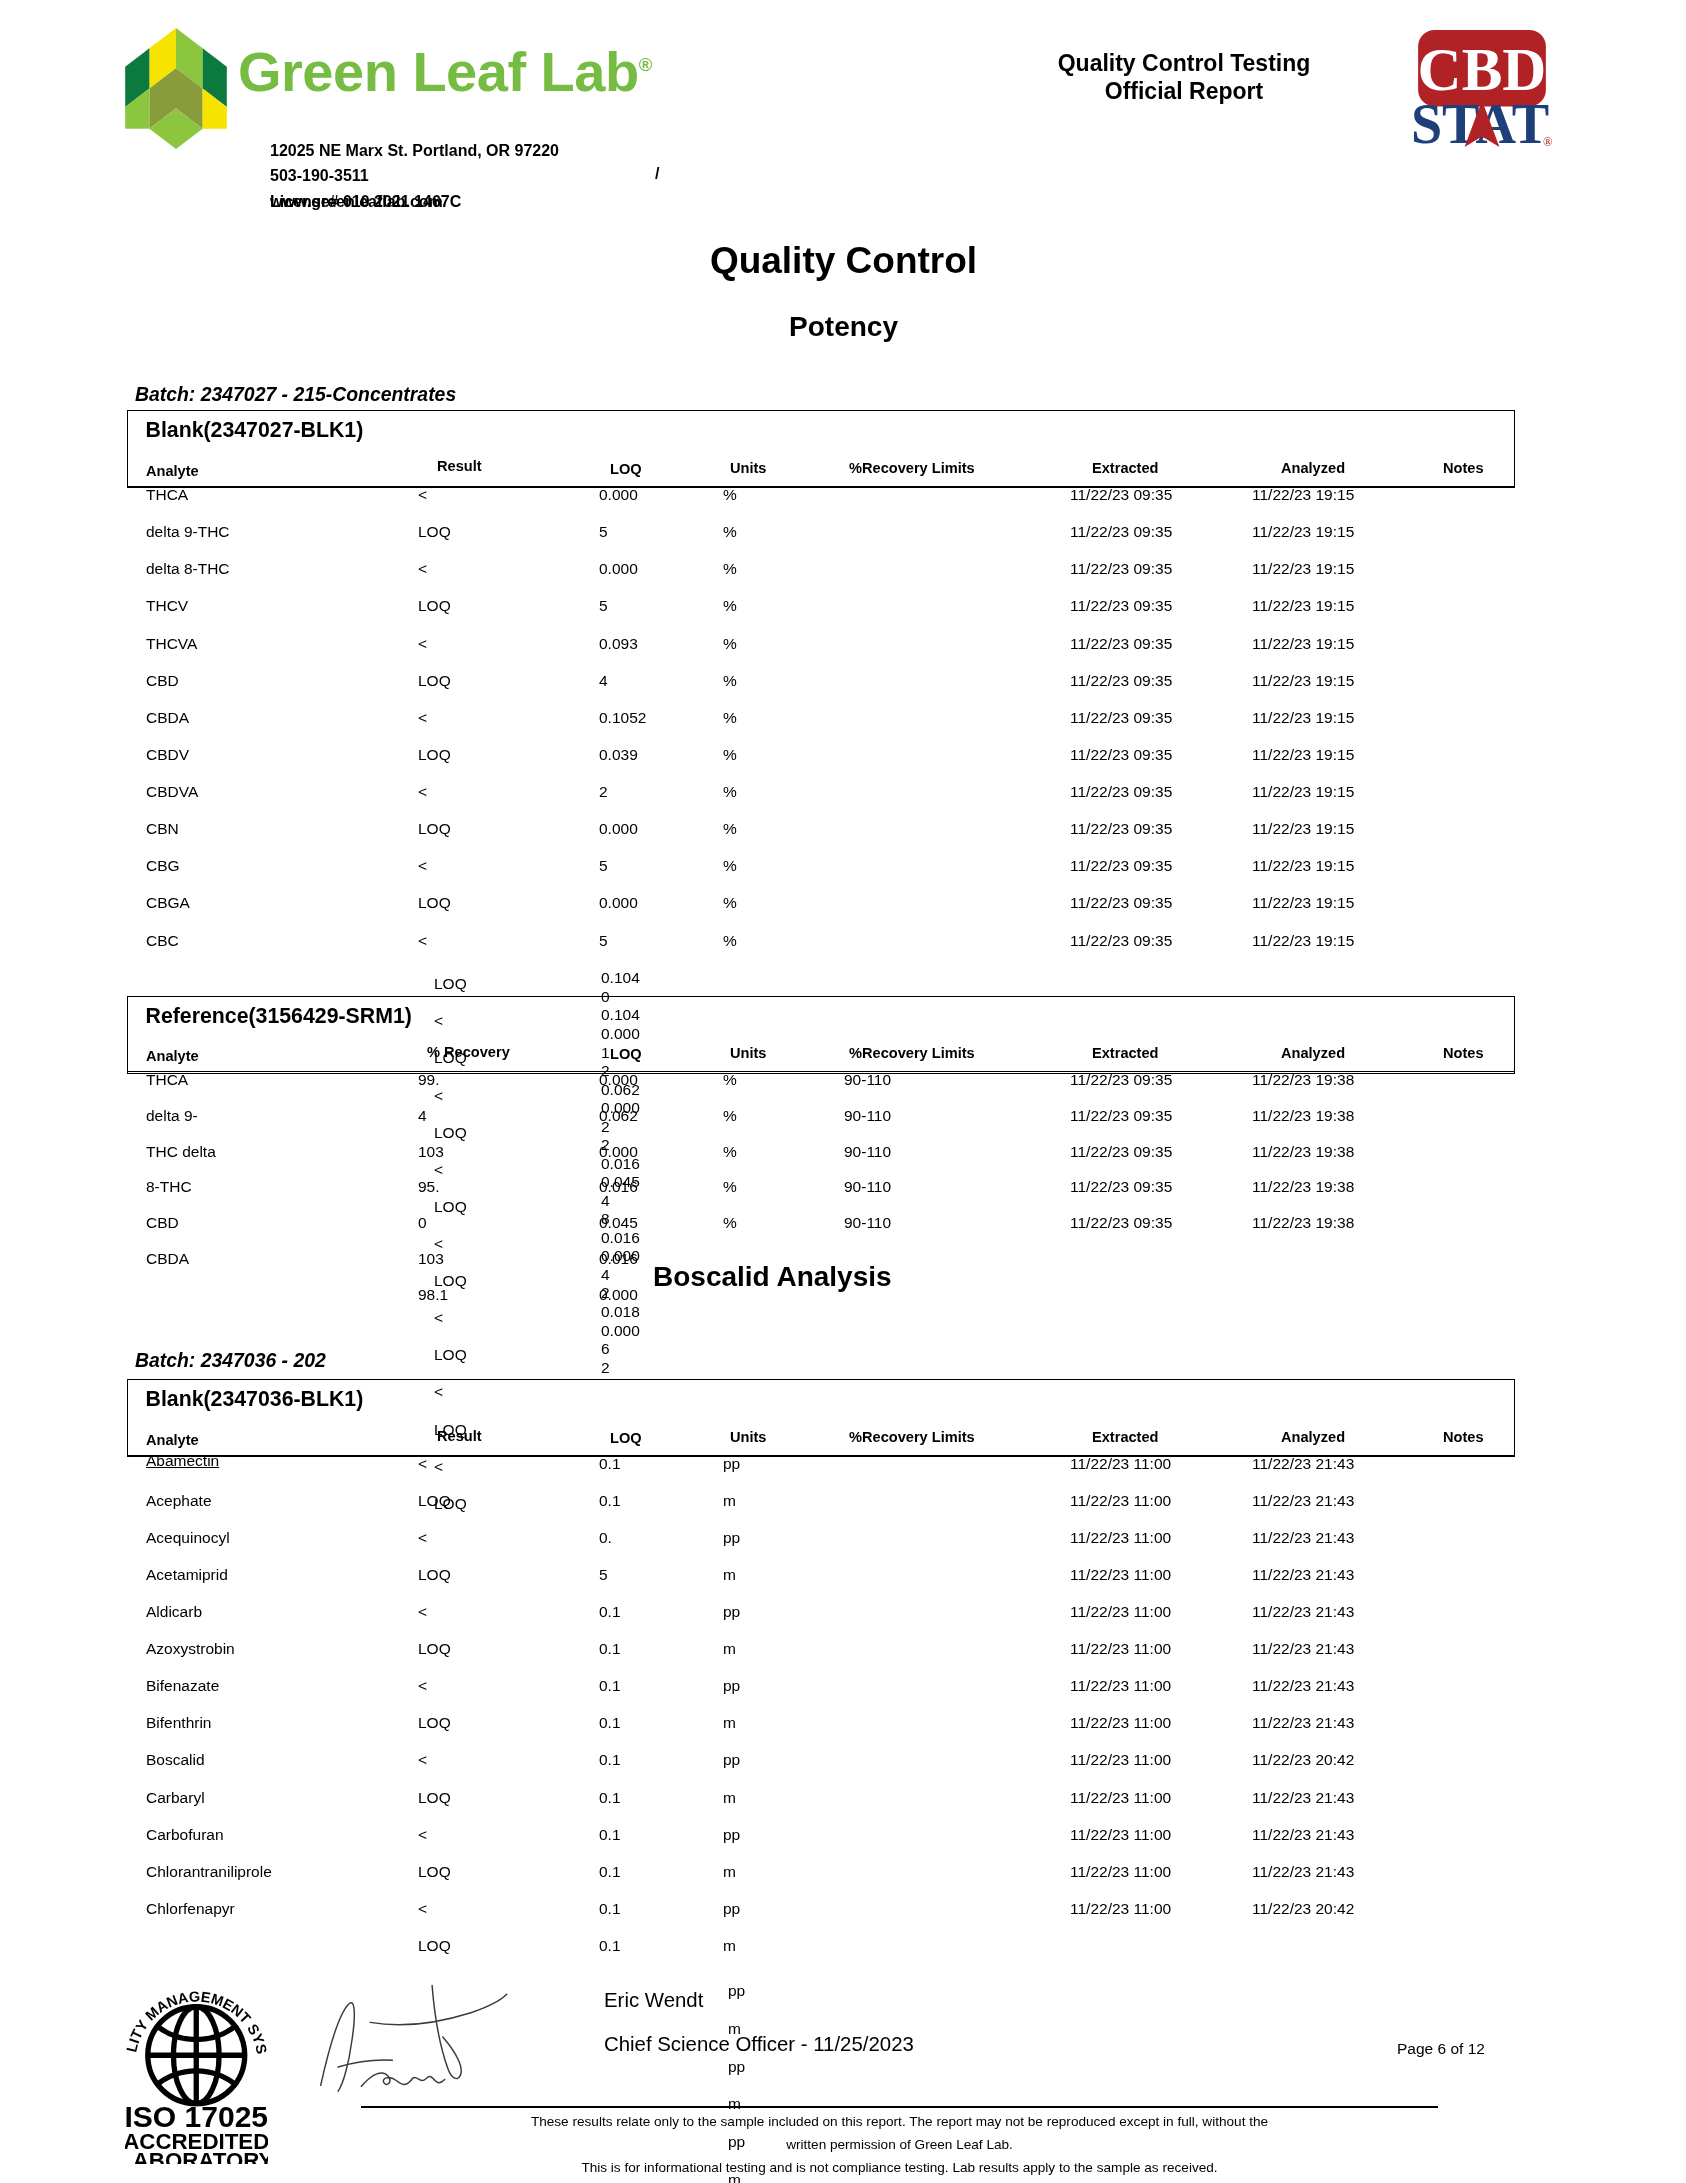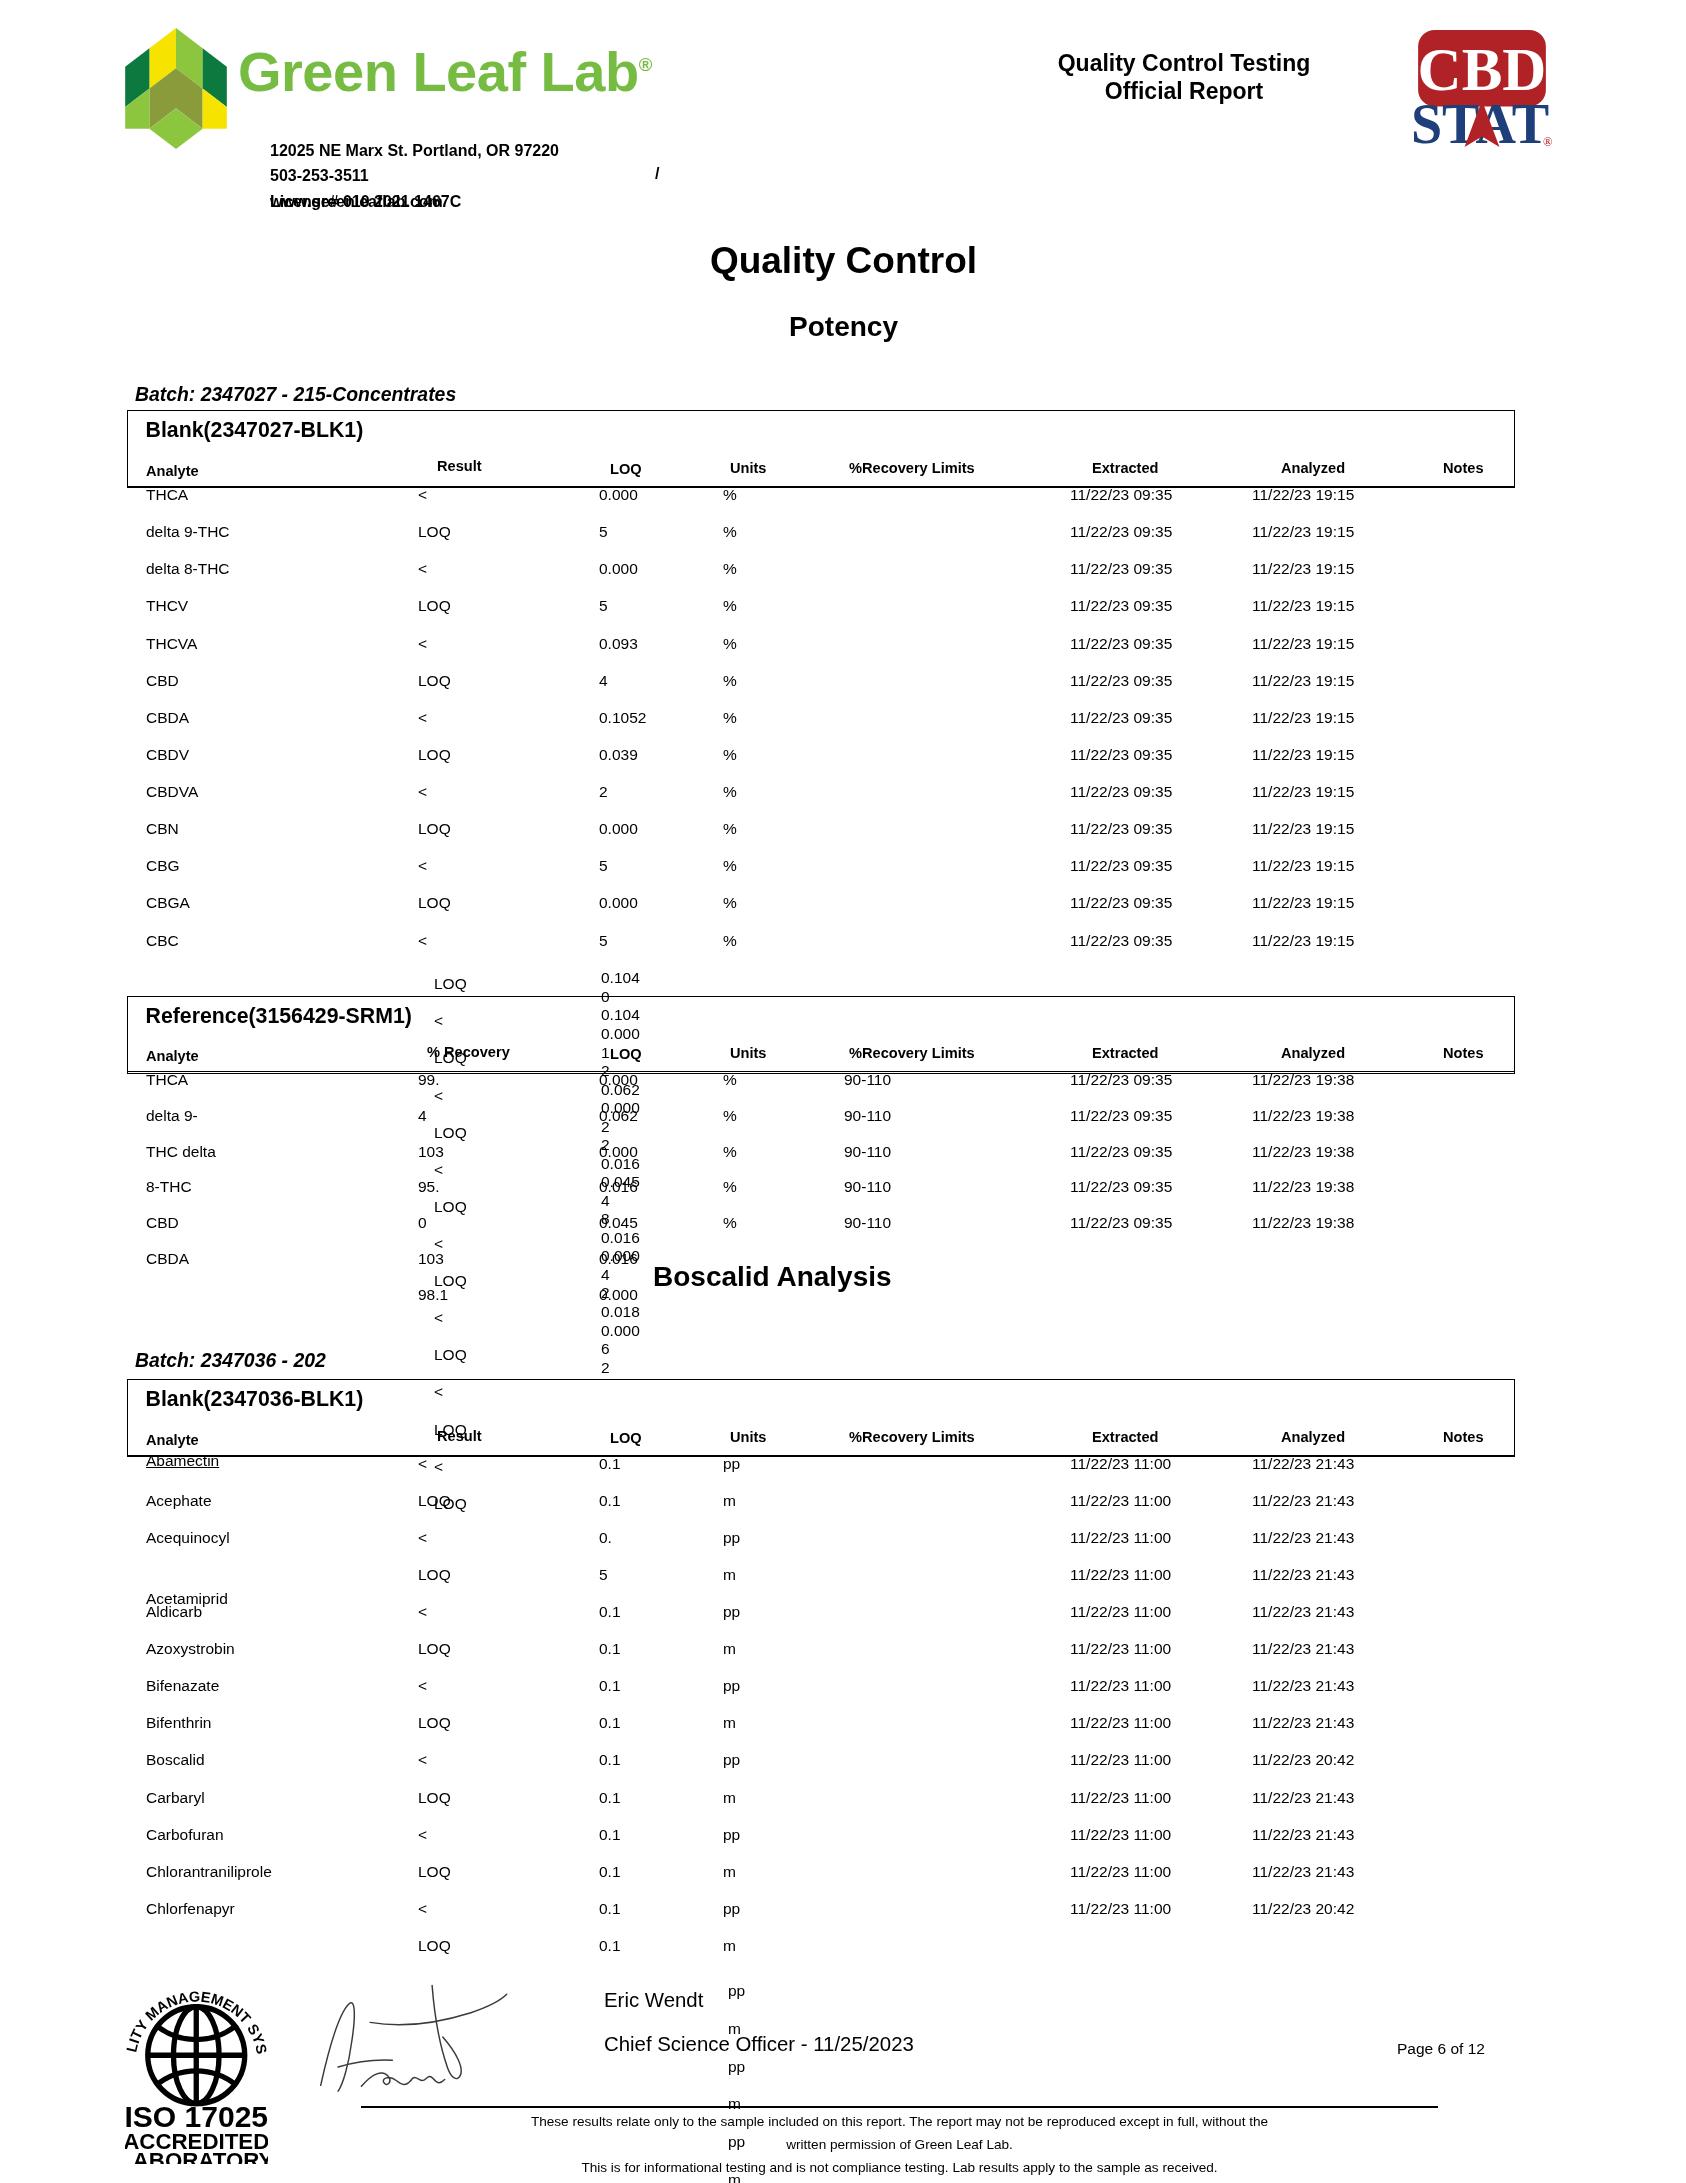--- a/index.html
+++ b/index.html
@@ -95,21 +95,21 @@
     <polygon points="50,42 0,80 0,163 50,125" fill="#0c7a3e"></polygon>
     <polygon points="105,83 160,125 160,208 105,166" fill="#8a9b3c"></polygon>
     <polygon points="105,83 50,125 50,208 105,166" fill="#8a9b3c"></polygon>
     <polygon points="160,125 210,163 210,208 160,208" fill="#f6e400"></polygon>
     <polygon points="50,125 0,163 0,208 50,208" fill="#8cc63f"></polygon>
     <polygon points="105,166 160,208 105,250 50,208" fill="#8cc63f"></polygon>
   </svg>
 </div>
 <div class="abs" id="logo-wordmark"><span>Green Leaf Lab</span><span class="reg">®</span></div>
 <div class="abs hdr-line" id="hdr-addr">12025 NE Marx St. Portland, OR 97220</div>
-<div class="abs hdr-line" id="hdr-phone">503-253-3511</div>
+<div class="abs hdr-line" id="hdr-phone">503-190-3511</div>
 <div class="abs" id="hdr-slash">/</div>
 <div class="abs hdr-line" id="hdr-web">www.greenleaflab.com</div>
 <div class="abs hdr-line" id="hdr-lic">License# 010 2021 1467C</div>
 
 <div class="abs" id="qc-testing">
   <div>Quality Control Testing</div>
   <div>Official Report</div>
 </div>
 
 <div class="abs" id="cbdstat">
@@ -397,21 +397,21 @@
     </div>
     <div>
       <div class="abs cell c-analyte" style="top: 1529px;">Acequinocyl</div>
       <div class="abs cell c-result" style="top: 1529px;">&lt;</div>
       <div class="abs cell c-loq" style="top: 1529px;">0.</div>
       <div class="abs cell c-units" style="top: 1529px;">pp</div>
       <div class="abs cell c-extr" style="top: 1529px;">11/22/23   11:00</div>
       <div class="abs cell c-anly" style="top: 1529px;">11/22/23   21:43</div>
     </div>
     <div>
-      <div class="abs cell c-analyte" style="top: 1566px; margin-top: 24px;">Acetamiprid</div>
+      <div class="abs cell c-analyte" style="top: 1566px;">Acetamiprid</div>
       <div class="abs cell c-result" style="top: 1566px;">LOQ</div>
       <div class="abs cell c-loq" style="top: 1566px;">5</div>
       <div class="abs cell c-units" style="top: 1566px;">m</div>
       <div class="abs cell c-extr" style="top: 1566px;">11/22/23   11:00</div>
       <div class="abs cell c-anly" style="top: 1566px;">11/22/23   21:43</div>
     </div>
     <div>
       <div class="abs cell c-analyte" style="top: 1603px;">Aldicarb</div>
       <div class="abs cell c-result" style="top: 1603px;">&lt;</div>
       <div class="abs cell c-loq" style="top: 1603px;">0.1</div>

